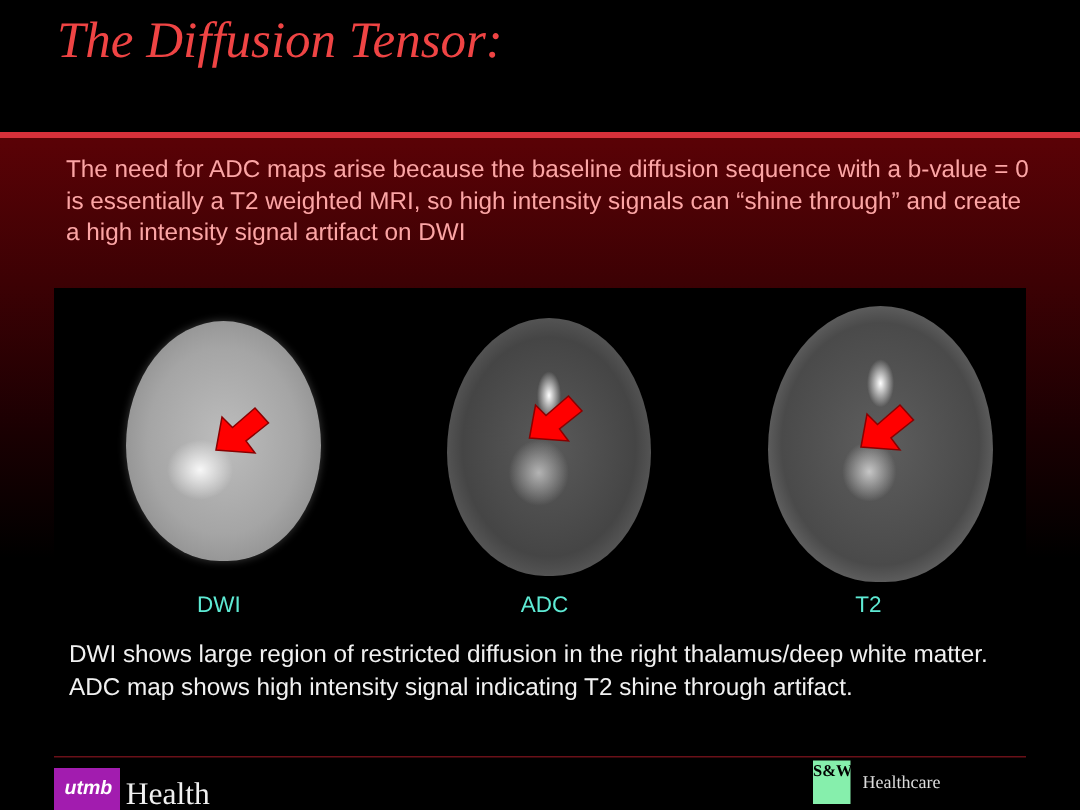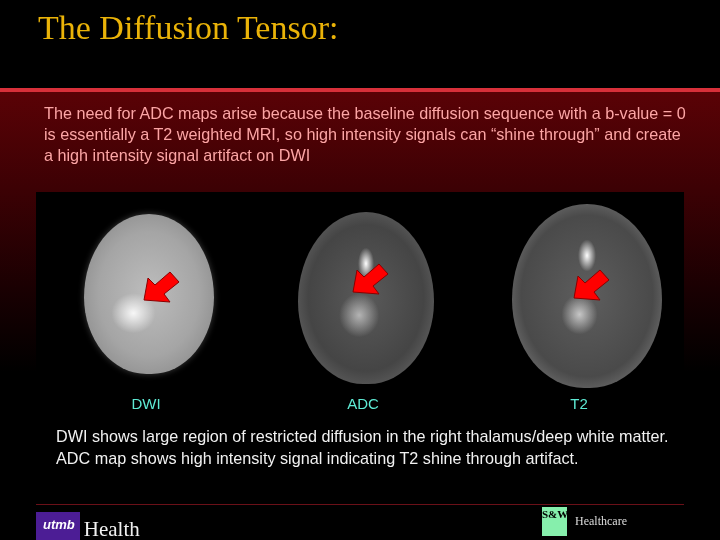--- a/index.html
+++ b/index.html
@@ -6,21 +6,21 @@
   body {
     width:720px; height:540px; overflow:hidden; position:relative;
     background:#000;
     font-family:"Liberation Sans", sans-serif;
     color:#fff;
   }
   .title-area { position:absolute; left:0; top:0; width:720px; height:88px; background:#000; }
   .title1 {
     position:absolute; left:38px; top:8px;
     font-family:"Liberation Serif", "DejaVu Serif", serif;
-    font-size:34px; line-height:40px; color:#eab308; white-space:nowrap;
+    font-size:34px; line-height:40px; color:#ef4444; white-space:nowrap;font-style:italic;
   }
   .title2 {
     position:absolute; left:38px; top:50px;
     font-family:"Liberation Serif", "DejaVu Serif", serif;
     font-size:25px; line-height:30px; color:#fff; white-space:nowrap;
   }
   .red-rule { position:absolute; left:0; top:88px; width:720px; height:4px; background:#d8303a; }
   .grad-band {
     position:absolute; left:0; top:92px; width:720px; height:280px;
     background:linear-gradient(to bottom, #5a0206 0%, #3c0104 35%, #1a0002 70%, #000 100%);
@@ -64,27 +64,27 @@
   .arrow.a1 { left:106px; top:78px; }
   .arrow.a2 { left:315px; top:70px; }
   .arrow.a3 { left:536px; top:76px; }
   .cap {
     position:absolute; top:395px; font-size:15px; color:#5eead4; text-align:center; width:80px;
   }
   .cap.c1 { left:106px; }
   .cap.c2 { left:323px; }
   .cap.c3 { left:539px;text-align:center; }
   .desc {
-    position:absolute; left:56px; top:426px; width:650px;
+    position:absolute; left:46px; top:426px; width:650px;
     font-size:16.2px; line-height:21.5px; color:#f1f1f1;
   }
   .footer-rule { position:absolute; left:36px; top:504px; width:648px; height:1px; background:#6a1018; }
   .utmb-logo { position:absolute; left:36px; top:512px; height:28px; display:flex; align-items:flex-end; }
   .utmb-box {
-    background:#4c1d95; color:#fff; font-weight:bold; font-style:italic;
+    background:#a21caf; color:#fff; font-weight:bold; font-style:italic;
     font-size:13px; padding:6px 5px 3px 7px; line-height:14px; height:19px;
   }
   .utmb-health {
     font-family:"Liberation Serif", serif; font-size:21px; color:#f0f0f0; margin-left:4px; line-height:22px;
   }
   .sw-logo { position:absolute; left:542px; top:507px; display:flex; align-items:center; }
   .sw-box {
     width:25px; height:29px; background:#86efac; color:#000;
     font-family:"Liberation Serif", serif; font-weight:bold; font-size:11px; line-height:12px;
     text-align:center; padding-top:1px; box-sizing:border-box;

